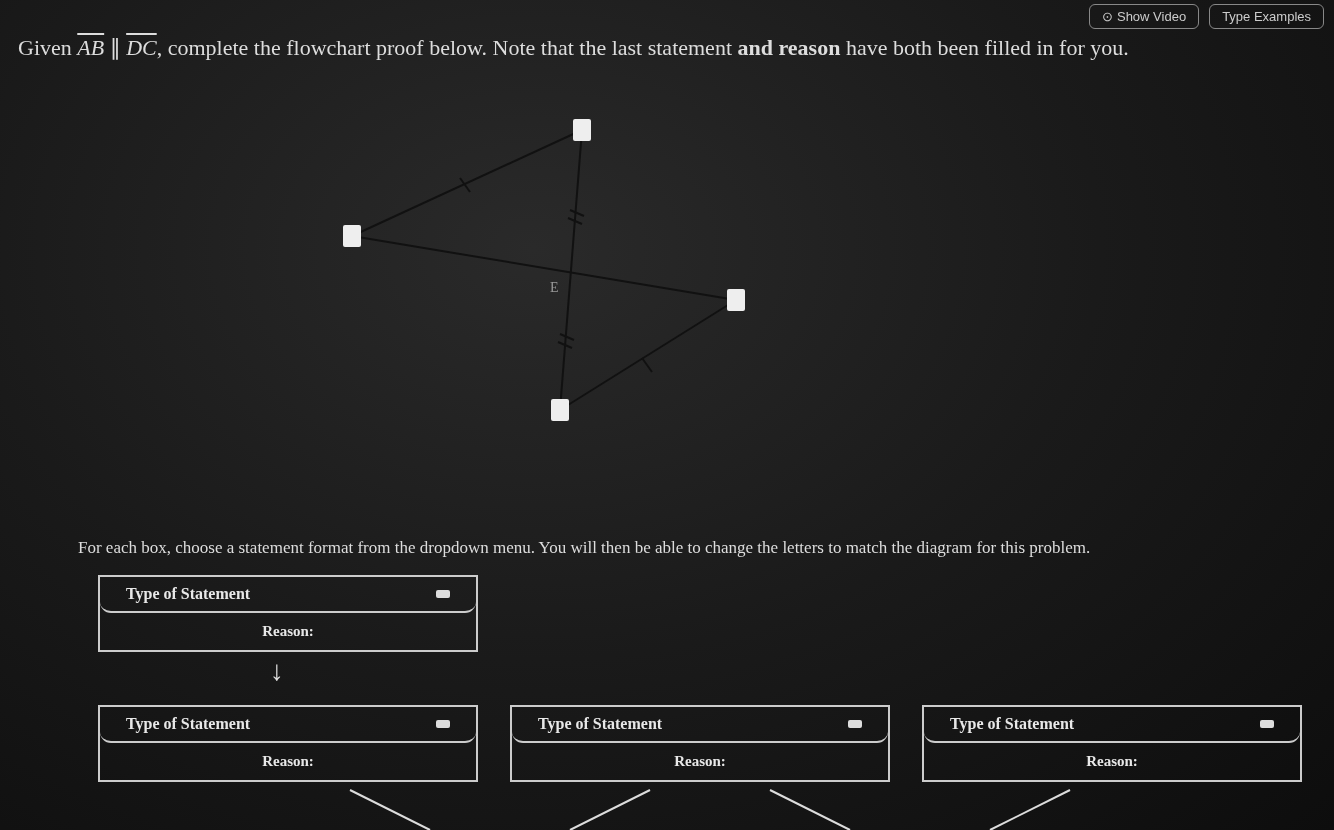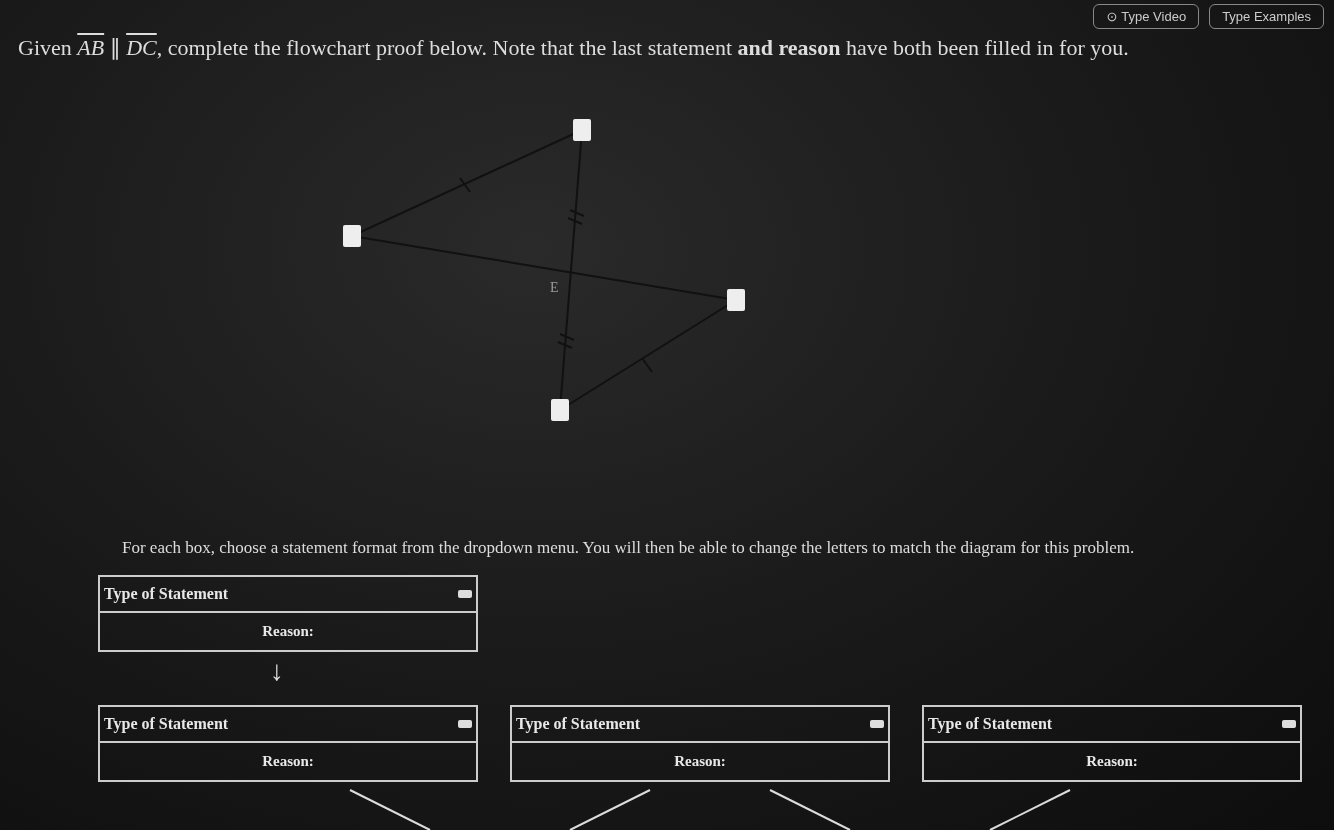--- a/index.html
+++ b/index.html
@@ -63,42 +63,42 @@
     color: #999;
     font-family: 'Times New Roman', serif;
   }
   .instruction {
     position: absolute;
     top: 538px;
     left: 78px;
     right: 20px;
     font-size: 17px;
     color: #ddd;
-    margin-left: 44px;
   }
   .flowchart {
     position: absolute;
     top: 575px;
     left: 90px;
     right: 20px;
   }
   .box {
     position: absolute;
     border: 2px solid #ccc;
     width: 380px;
   }
   .box-row1 {
     display: flex;
     align-items: center;
     justify-content: space-between;
-    padding: 8px 4px;
+    padding: 8px 26px;
     border-bottom: 2px solid #ccc;
     font-size: 16px;
     font-weight: bold;
     font-family: 'Times New Roman', serif;
+    border-radius: 11px;
   }
   .box-row2 {
     text-align: center;
     padding: 10px;
     font-size: 15px;
     font-weight: bold;
     font-family: 'Times New Roman', serif;
   }
   .dash {
     width: 14px;
@@ -116,21 +116,21 @@
     top: 0; left: 0;
     width: 100%; height: 100%;
   }
 </style>
 </head>
 <body>
 
 <div class="top-buttons">
   <div class="top-btn">
     <span>⊙</span>
-    <span>Type Video</span>
+    <span>Show Video</span>
   </div>
   <div class="top-btn">
     <span>Type Examples</span>
   </div>
 </div>
 
 <div class="prompt">
   <span>Given </span><span class="overline">AB</span><span> ∥ </span><span class="overline">DC</span><span>, complete the flowchart proof below. Note that the last statement </span><b>and reason</b><span> have both been filled in for you.</span>
 </div>
 

